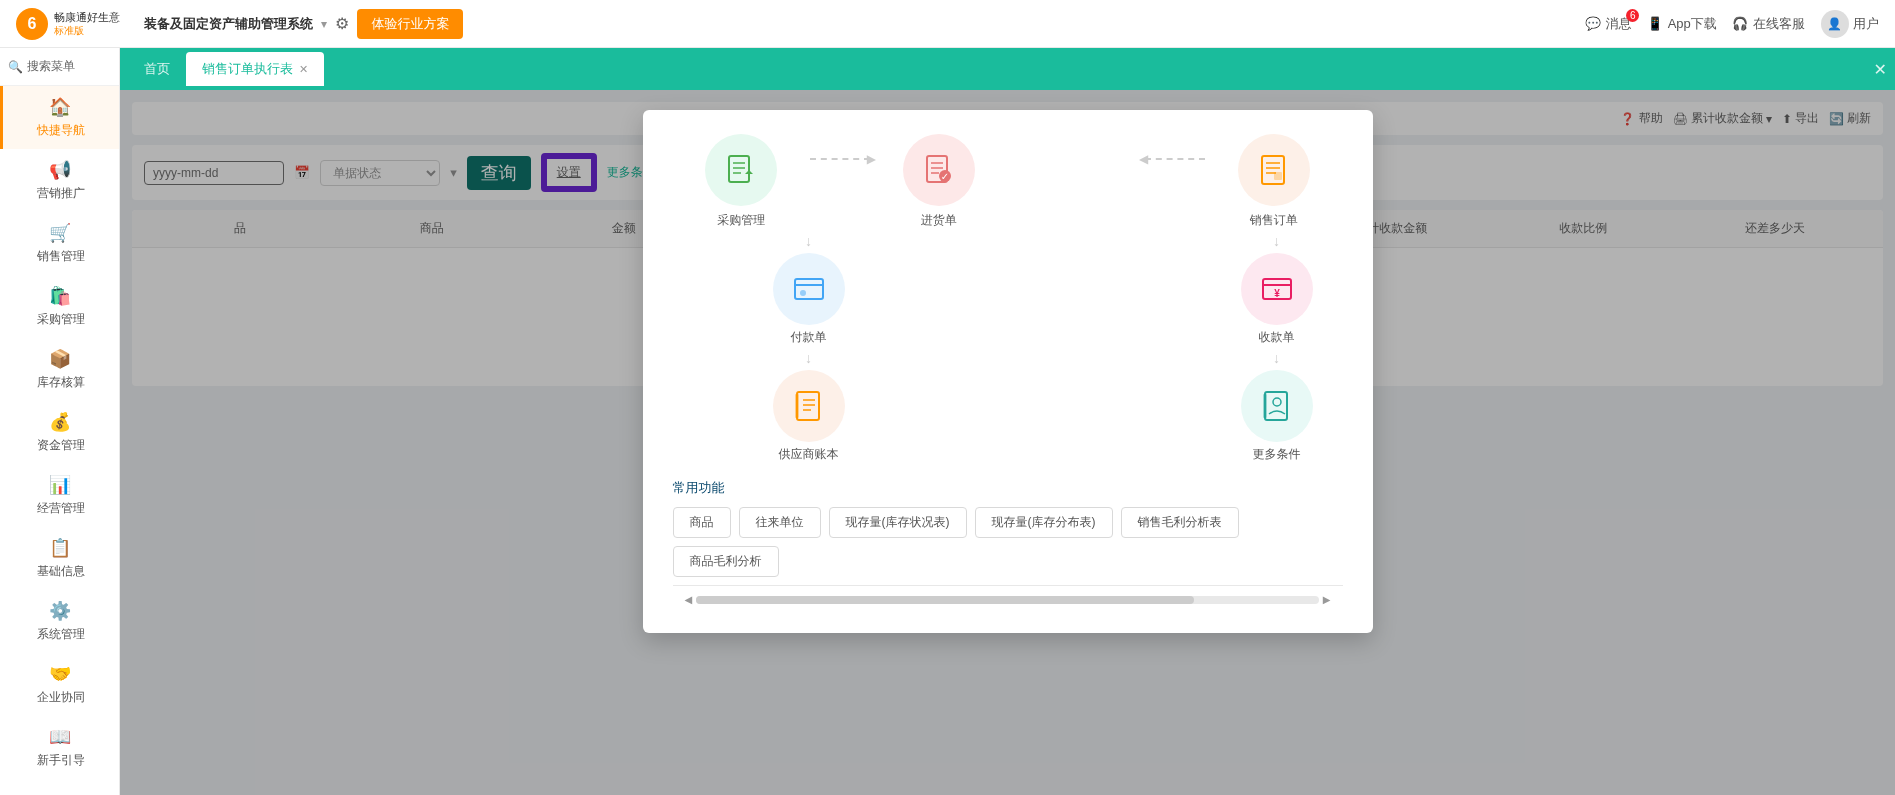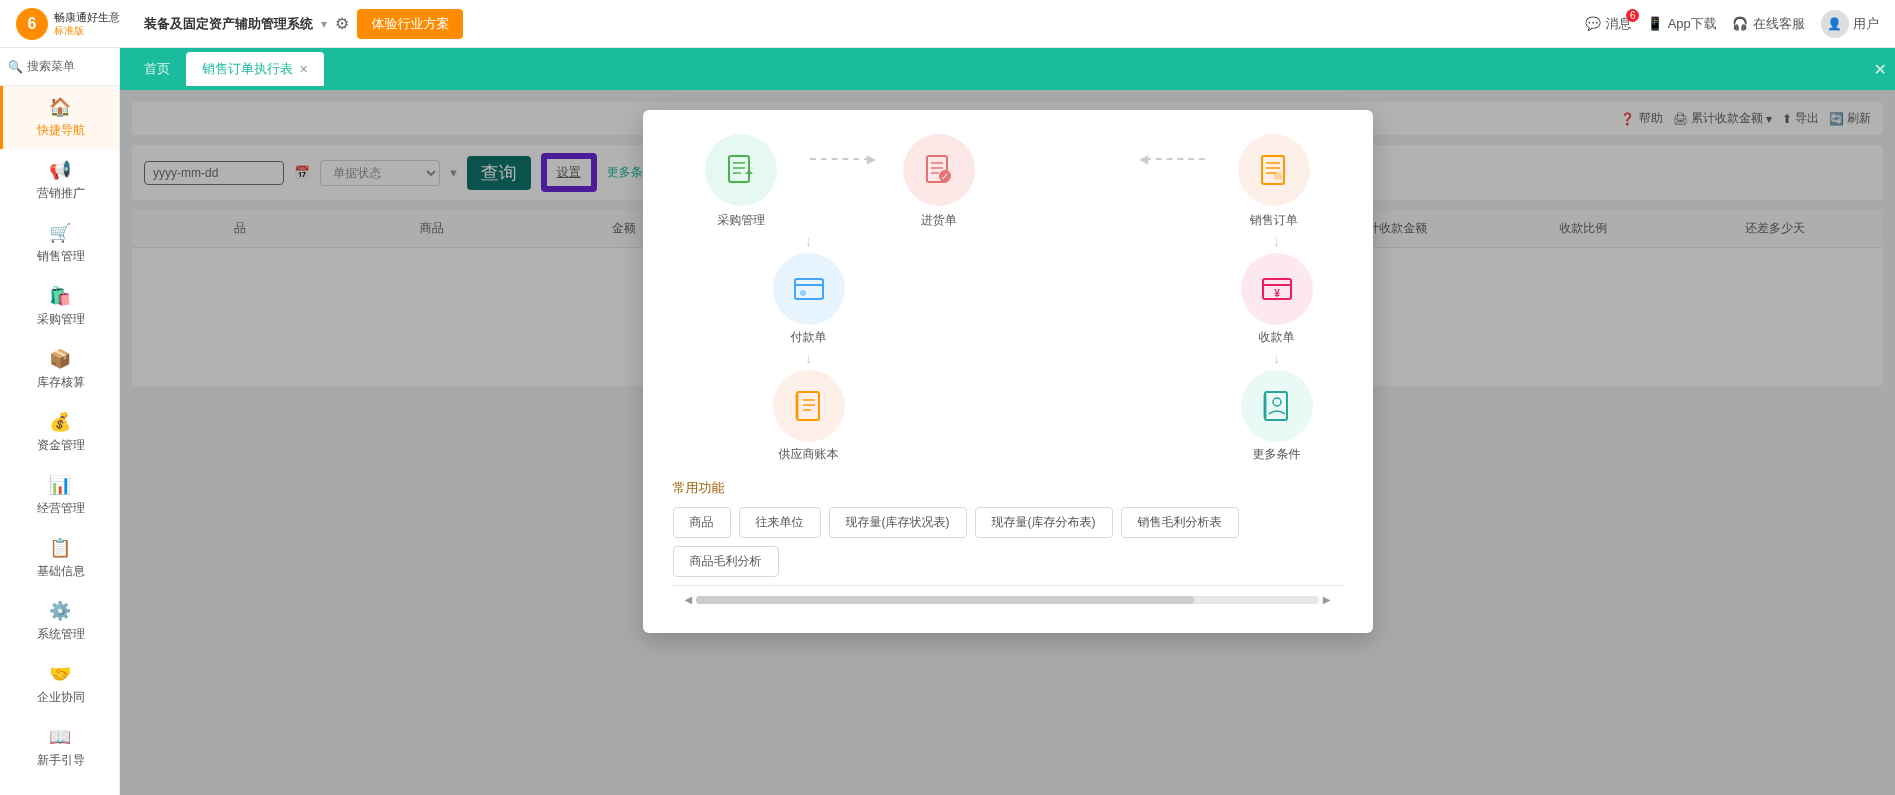--- a/index.html
+++ b/index.html
@@ -227,21 +227,21 @@
     .node-green { background: #e6f9f0; }
     .node-red { background: #fde8e8; }
     .node-purple { background: #f0e8fd; }
     .node-orange { background: #fdf0e8; }
     .node-blue-light { background: #e8f4fd; }
     .node-pink { background: #fde8f0; }
     .node-teal { background: #e8f9f6; }
 
     
     .common-func-title {
-      font-size: 13px; color: #a16207; margin-bottom: 10px; font-weight: 500;
+      font-size: 13px; color: #0c4a6e; margin-bottom: 10px; font-weight: 500;
     }
     .func-btn-row {
       display: flex; gap: 8px; flex-wrap: wrap; margin-bottom: 8px;
     }
     .func-btn {
       border: 1px solid #d9d9d9; background: #fff;
       color: #555; padding: 6px 16px;
       border-radius: 4px; cursor: pointer; font-size: 12px;
     }
 

